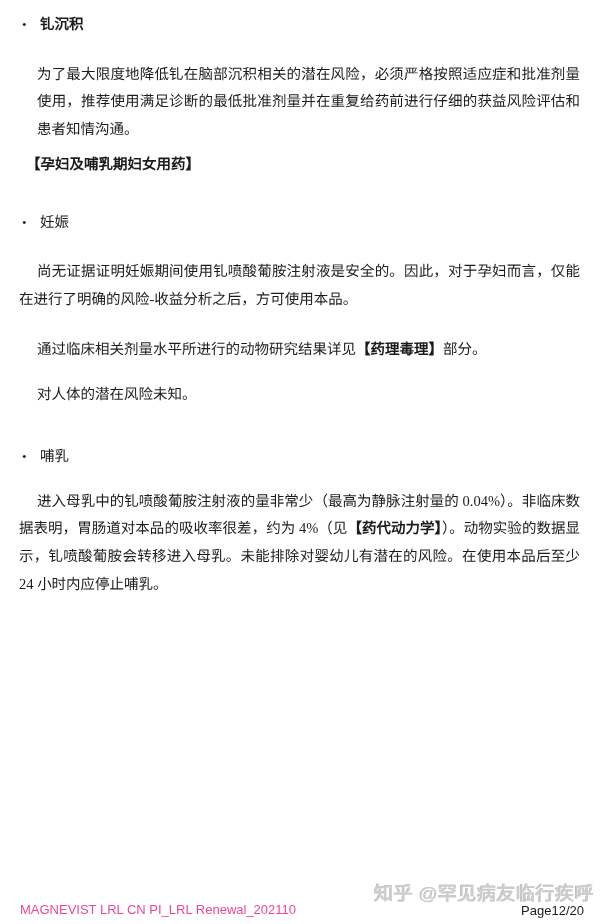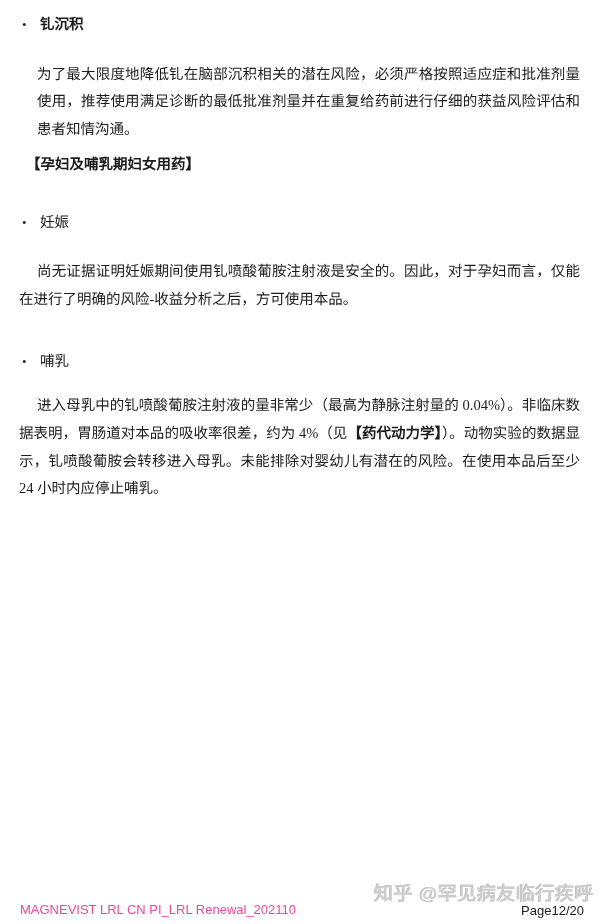--- a/index.html
+++ b/index.html
@@ -105,21 +105,23 @@
 
   <h2 class="sec-heading mt-preg-head">【孕妇及哺乳期妇女用药】</h2>
 
   <div class="bullet-row mt-preg-bullet">
     <span class="dot">•</span>
     <span class="bl">妊娠</span>
   </div>
 
   <p class="para indent-first mt-preg-p1">尚无证据证明妊娠期间使用钆喷酸葡胺注射液是安全的。因此，对于孕妇而言，仅能在进行了明确的风险-收益分析之后，方可使用本品。</p>
 
+  <p class="para indent-first mt-preg-p2"><span>通过临床相关剂量水平所进行的动物研究结果详见</span><b class="inline-ref">【药理毒理】</b><span>部分。</span></p>
 
+  <p class="para indent-first mt-preg-p3">对人体的潜在风险未知。</p>
 
   <div class="bullet-row mt-lact-bullet">
     <span class="dot">•</span>
     <span class="bl">哺乳</span>
   </div>
 
   <p class="para indent-first mt-lact-p1"><span>进入母乳中的钆喷酸葡胺注射液的量非常少（最高为静脉注射量的 0.04%）。非临床数据表明，胃肠道对本品的吸收率很差，约为 4%（见</span><b class="inline-ref">【药代动力学】</b><span>）。动物实验的数据显示，钆喷酸葡胺会转移进入母乳。未能排除对婴幼儿有潜在的风险。在使用本品后至少 24 小时内应停止哺乳。</span></p>
 
 
   <div class="footer-doc-id">MAGNEVIST LRL CN PI_LRL Renewal_202110</div>

